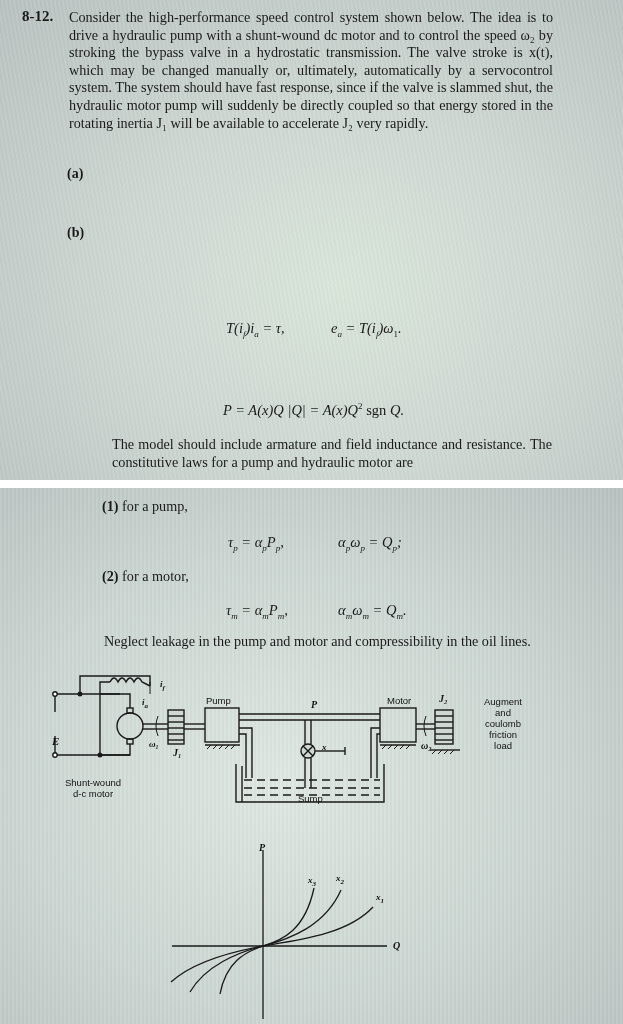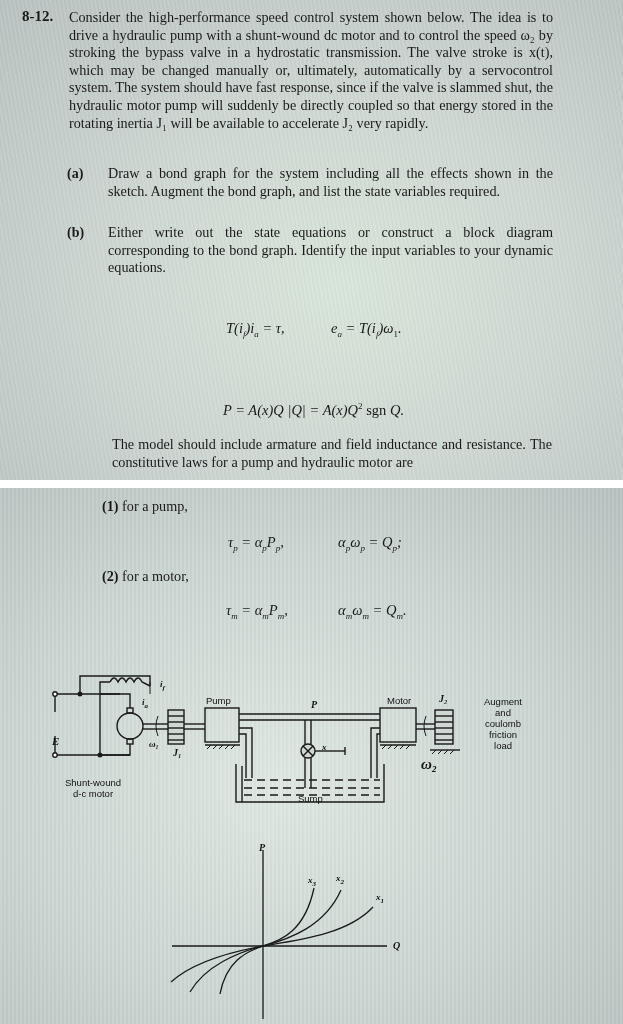--- a/index.html
+++ b/index.html
@@ -44,24 +44,22 @@
   svg { position: absolute; overflow: visible; }
 </style>
 </head>
 <body>
 
 <div id="photo1" class="photo">
   <div class="num" style="left:22px; top:8px;">8-12.</div>
   <div class="para" style="left:69px; top:9px; width:484px;">Consider the high-performance speed control system shown below. The idea is to drive a hydraulic pump with a shunt-wound dc motor and to control the speed ω₂ by stroking the bypass valve in a hydrostatic transmission. The valve stroke is x(t), which may be changed manually or, ultimately, automatically by a servocontrol system. The system should have fast response, since if the valve is slammed shut, the hydraulic motor pump will suddenly be directly coupled so that energy stored in the rotating inertia J₁ will be available to accelerate J₂ very rapidly.</div>
 
   <div class="para bold" style="left:67px; top:165px; font-size:14px;">(a)</div>
-  <div class="para" style="left:108px; top:165px; width:445px;">Draw a bond graph for the system including all the effects shown in the sketch. Augment the bond graph, and list the state variables required.</div>
 
   <div class="para bold" style="left:67px; top:224px; font-size:14px;">(b)</div>
-  <div class="para" style="left:108px; top:224px; width:445px;">Either write out the state equations or construct a block diagram corresponding to the bond graph. Identify the input variables to your dynamic equations.</div>
 
 
   <div class="eq" style="left:226px; top:320px;">T(i<sub style="font-size:9px">f</sub>)i<sub style="font-size:9px">a</sub> = τ,</div>
   <div class="eq" style="left:331px; top:320px;text-align:center;">e<sub style="font-size:9px">a</sub> = T(i<sub style="font-size:9px">f</sub>)ω<sub style="font-size:9px" class="up">1</sub>.</div>
 
 
   <div class="eq" style="left:223px; top:401px;">P = A(x)Q |Q| = A(x)Q<sup style="font-size:9px" class="up">2</sup> <span class="up">sgn</span> Q.</div>
 
   <div class="para" style="left:112px; top:436px; width:440px;">The model should include armature and field inductance and resistance. The constitutive laws for a pump and hydraulic motor are</div>
 </div>
@@ -70,20 +68,21 @@
   <div class="para" style="left:102px; top:10px;"><b>(1)</b> for a pump,</div>
 
   <div class="eq" style="left:228px; top:46px;">τ<sub style="font-size:9px">p</sub> = α<sub style="font-size:9px">p</sub>P<sub style="font-size:9px">p</sub>,</div>
   <div class="eq" style="left:338px; top:46px;">α<sub style="font-size:9px">p</sub>ω<sub style="font-size:9px">p</sub> = Q<sub style="font-size:9px">p</sub>;</div>
 
   <div class="para" style="left:102px; top:80px;"><b>(2)</b> for a motor,</div>
 
   <div class="eq" style="left:226px; top:114px;">τ<sub style="font-size:9px">m</sub> = α<sub style="font-size:9px">m</sub>P<sub style="font-size:9px">m</sub>,</div>
   <div class="eq" style="left:338px; top:114px;">α<sub style="font-size:9px">m</sub>ω<sub style="font-size:9px">m</sub> = Q<sub style="font-size:9px">m</sub>.</div>
 
+  <div class="para" style="left:104px; top:145px; width:446px;">Neglect leakage in the pump and motor and compressibility in the oil lines.</div>
 
   <svg width="623" height="130" style="left:0; top:186px;" viewBox="0 0 623 130">
     <g stroke="#1a1a1a" stroke-width="1.4" fill="none">
 
       <circle cx="55" cy="20" r="2.2" fill="#fff"></circle>
       <circle cx="55" cy="81" r="2.2" fill="#fff"></circle>
       <line x1="55" y1="22" x2="55" y2="38"></line>
       <line x1="55" y1="62" x2="55" y2="79"></line>
 
       <line x1="57" y1="20" x2="120" y2="20"></line>
@@ -190,21 +189,21 @@
   <div class="label-ital" style="left:160px; top:191px; font-size:9px;">i<sub style="font-size:7px">f</sub></div>
   <div class="label-ital" style="left:142px; top:209px; font-size:9px;">i<sub style="font-size:7px">a</sub></div>
   <div class="label-ital" style="left:149px; top:251px; font-size:9px;">ω₁</div>
   <div class="label-ital" style="left:173px; top:259px; font-size:10px;">J₁</div>
   <div class="label-sans" style="left:206px; top:207px;text-align:right;">Pump</div>
   <div class="label-ital" style="left:311px; top:211px; font-size:10px;">P</div>
   <div class="label-ital" style="left:322px; top:254px; font-size:9px;">x</div>
   <div class="label-sans" style="left:298px; top:305px;">Sump</div>
   <div class="label-sans" style="left:387px; top:207px;">Motor</div>
   <div class="label-ital" style="left:439px; top:205px; font-size:10px;">J₂</div>
-  <div class="label-ital" style="left:421px; top:268px; font-size:15px;">ω₂</div>
+  <div class="label-ital" style="left:421px; top:252px; font-size:10px;">ω₂</div>
 
   <div class="label-sans" style="left:478px; top:208px; width:50px;">
     <div>Augment</div>
     <div>and</div>
     <div>coulomb</div>
     <div>friction</div>
     <div>load</div>
   </div>
   <div class="label-sans" style="left:58px; top:289px; width:70px;">
     <div>Shunt-wound</div>

